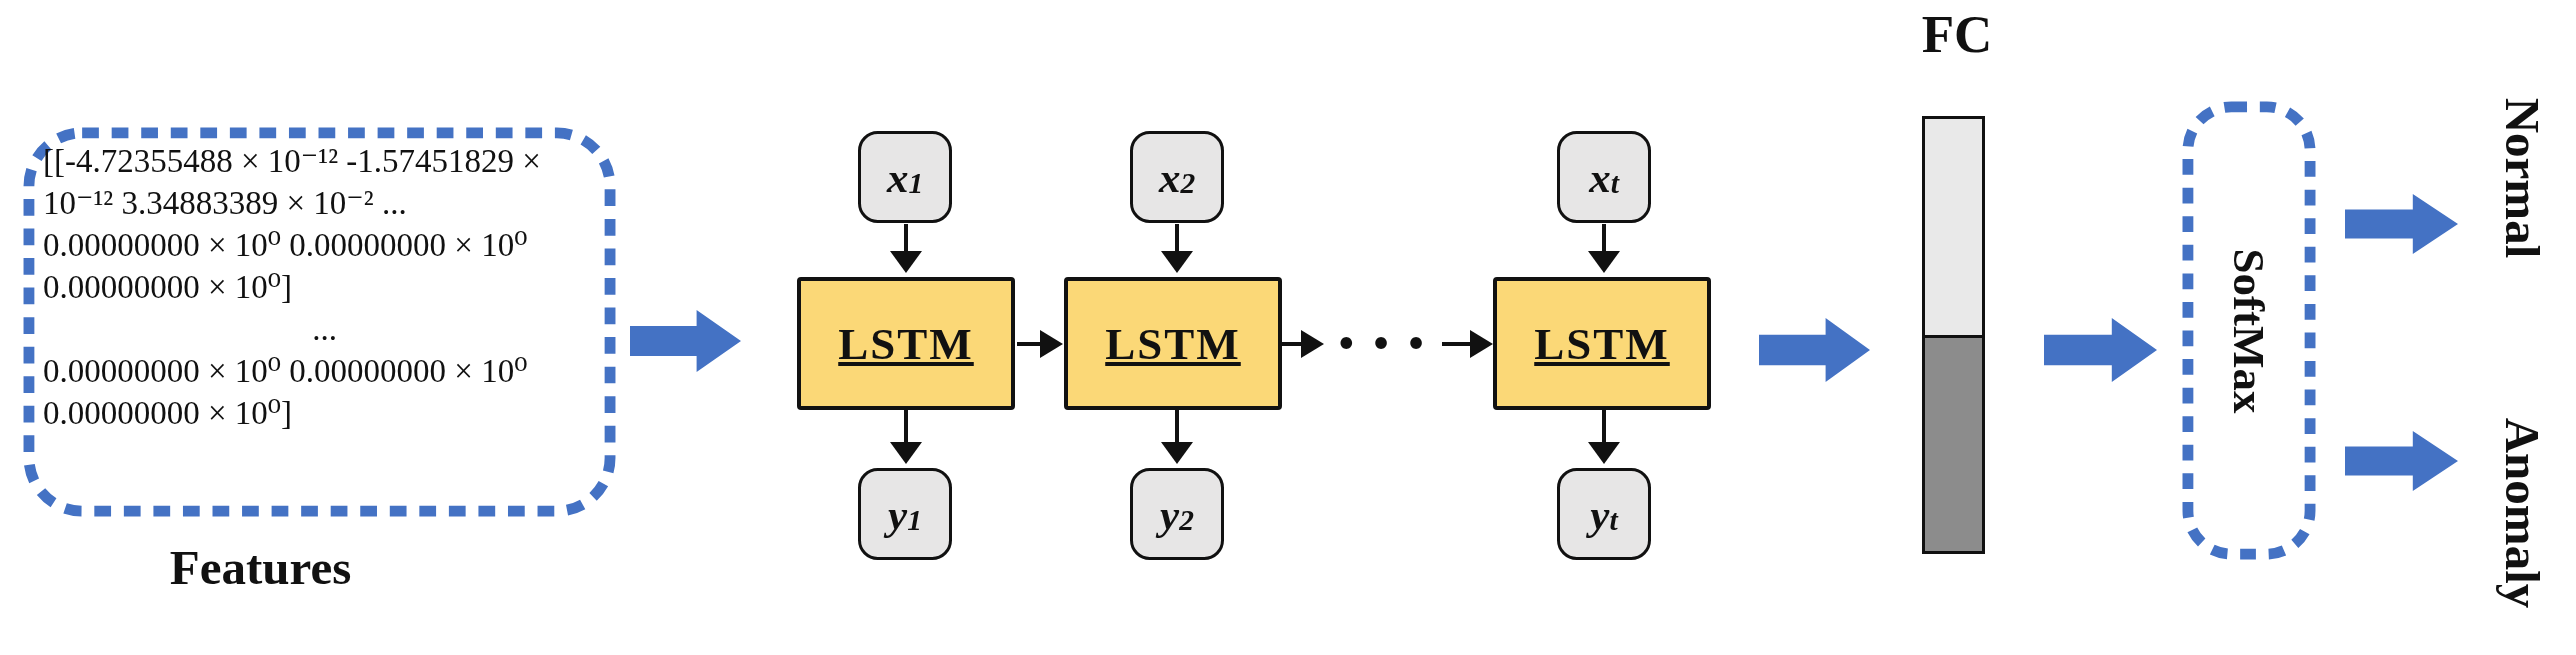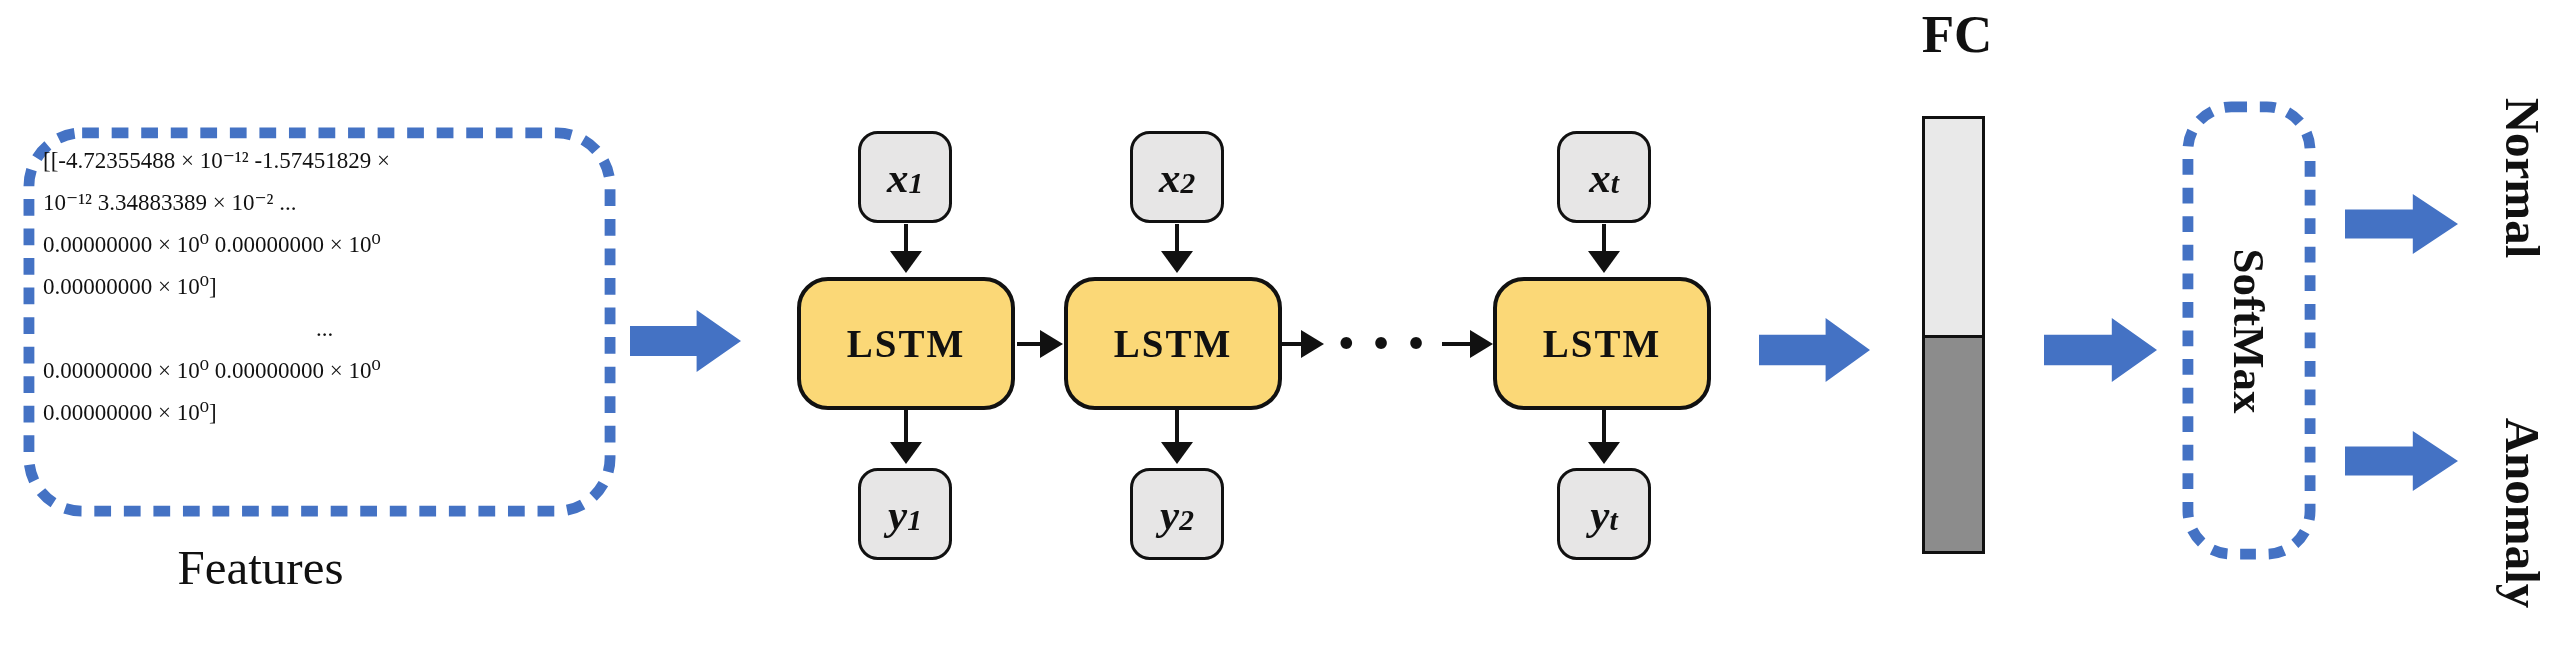--- a/index.html
+++ b/index.html
@@ -16,49 +16,49 @@
     width:2576px;height:656px;
     background:#ffffff;
     font-family:"Liberation Serif","DejaVu Serif",serif;
     color:var(--ink);
     overflow:hidden;
   }
 
   
   .features-text{
     position:absolute;left:43px;top:140px;width:563px;
-    font-size:23px;line-height:42px;white-space:nowrap;
+    font-size:33px;line-height:42px;white-space:nowrap;
   }
   .features-text .line{height:42px;}
   .features-text .line.center{text-align:center;}
   .features-text .line.indent{padding-left:9.8px;}
   .features-label{
     position:absolute;left:118px;top:539px;width:285px;
-    text-align:center;font-size:49px;font-weight:normal;
+    text-align:center;font-size:49px;font-weight:bold;
   }
 
   
   .iobox{
     position:absolute;width:88px;height:86px;
     background:var(--box-fill);
     border:3.9px solid var(--ink);
     border-radius:19.7px;
     display:flex;align-items:center;justify-content:center;
     font-size:43px;font-weight:bold;font-style:italic;
   }
   .iobox sub{font-size:29.5px;line-height:0;transform:translateY(5.9px);}
 
   
   .lstm{
     position:absolute;width:210px;height:125px;
     background:var(--lstm-fill);
     border:4.9px solid var(--ink);
-    border-radius:31px;
+    border-radius:4px;
     display:flex;align-items:center;justify-content:center;
-    font-size:39px;font-weight:bold;letter-spacing:2px;
+    font-size:45px;font-weight:bold;letter-spacing:2px;text-decoration:underline;
   }
 
   
   .varrow{position:absolute;width:3.9px;background:var(--ink);}
   .varrow::after{
     content:'';position:absolute;top:100%;left:50%;
     transform:translateX(-50%);
     border-left:16.7px solid transparent;border-right:16.7px solid transparent;
     border-top:22.6px solid var(--ink);
   }

